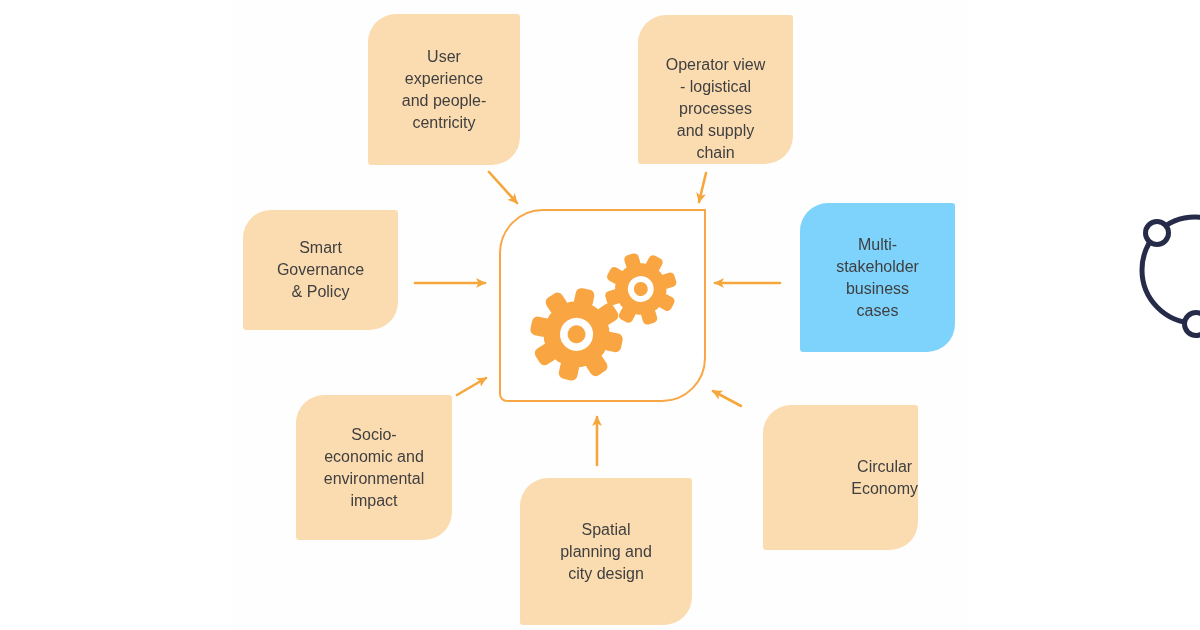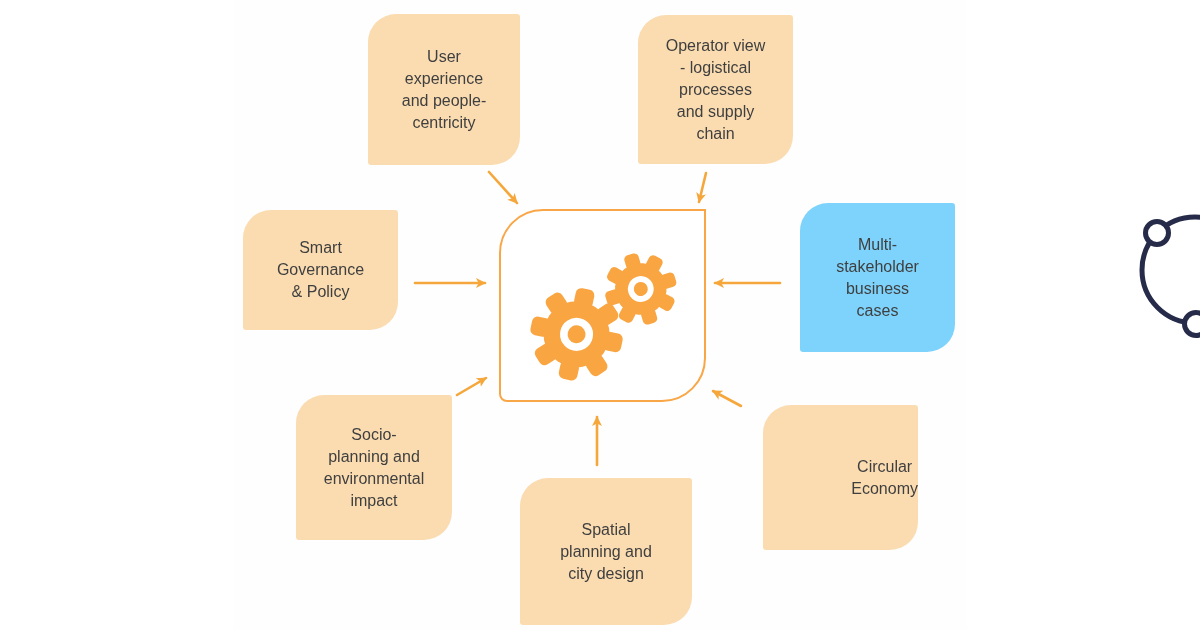--- a/index.html
+++ b/index.html
@@ -30,21 +30,21 @@
     text-align: center;
     background: #fbdcb1;
     border-radius: 28px 3px 28px 3px;
     color: #3f3f3f;
     font-size: 16px;
     line-height: 22px;
     white-space: pre-line;
   }
   .node.highlight { background: #7dd3fc; justify-content: center; }
   .n-user        { left: 368px; top:  14px; width: 152px; height: 151px; }
-  .n-operator    { left: 638px; top:  15px; width: 155px; height: 149px; }
+  .n-operator    { left: 638px; top:  15px; width: 155px; height: 149px; align-items: flex-end; }
   .n-governance  { left: 243px; top: 210px; width: 155px; height: 120px; }
   .n-stakeholder { left: 800px; top: 203px; width: 155px; height: 149px; }
   .n-socio       { left: 296px; top: 395px; width: 156px; height: 145px; }
   .n-spatial     { left: 520px; top: 478px; width: 172px; height: 147px; }
   .n-circular    { left: 763px; top: 405px; width: 155px; height: 145px; justify-content: flex-end; }
   .center-box {
     position: absolute;
     left: 499px; top: 209px;
     width: 207px; height: 193px;
     background: #ffffff;
@@ -104,21 +104,21 @@
 &amp; Policy</span>
   </div>
   <div class="node highlight n-stakeholder">
     <span>Multi-
 stakeholder
 business
 cases</span>
   </div>
   <div class="node n-socio">
     <span>Socio-
-planning and
+economic and
 environmental
 impact</span>
   </div>
   <div class="node n-spatial">
     <span>Spatial
 planning and
 city design</span>
   </div>
   <div class="node n-circular">
     <span>Circular

